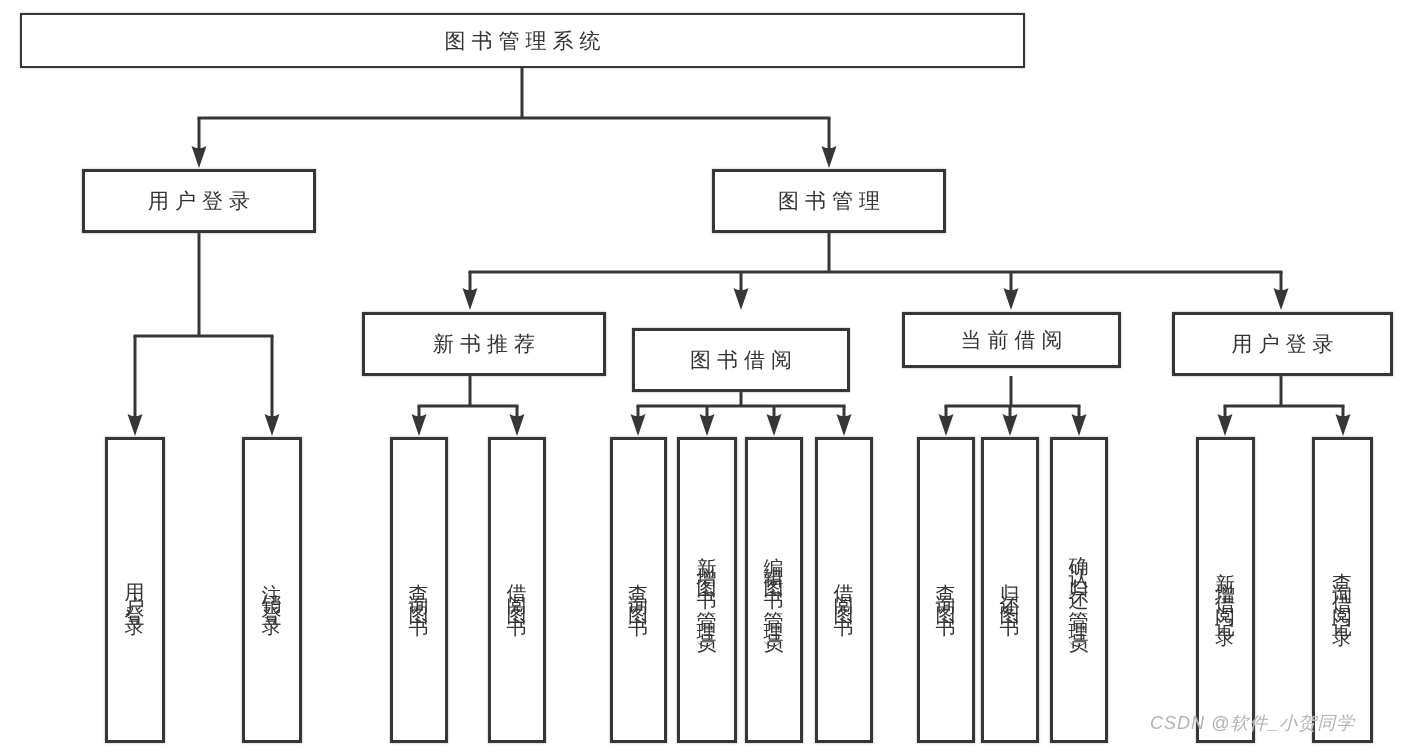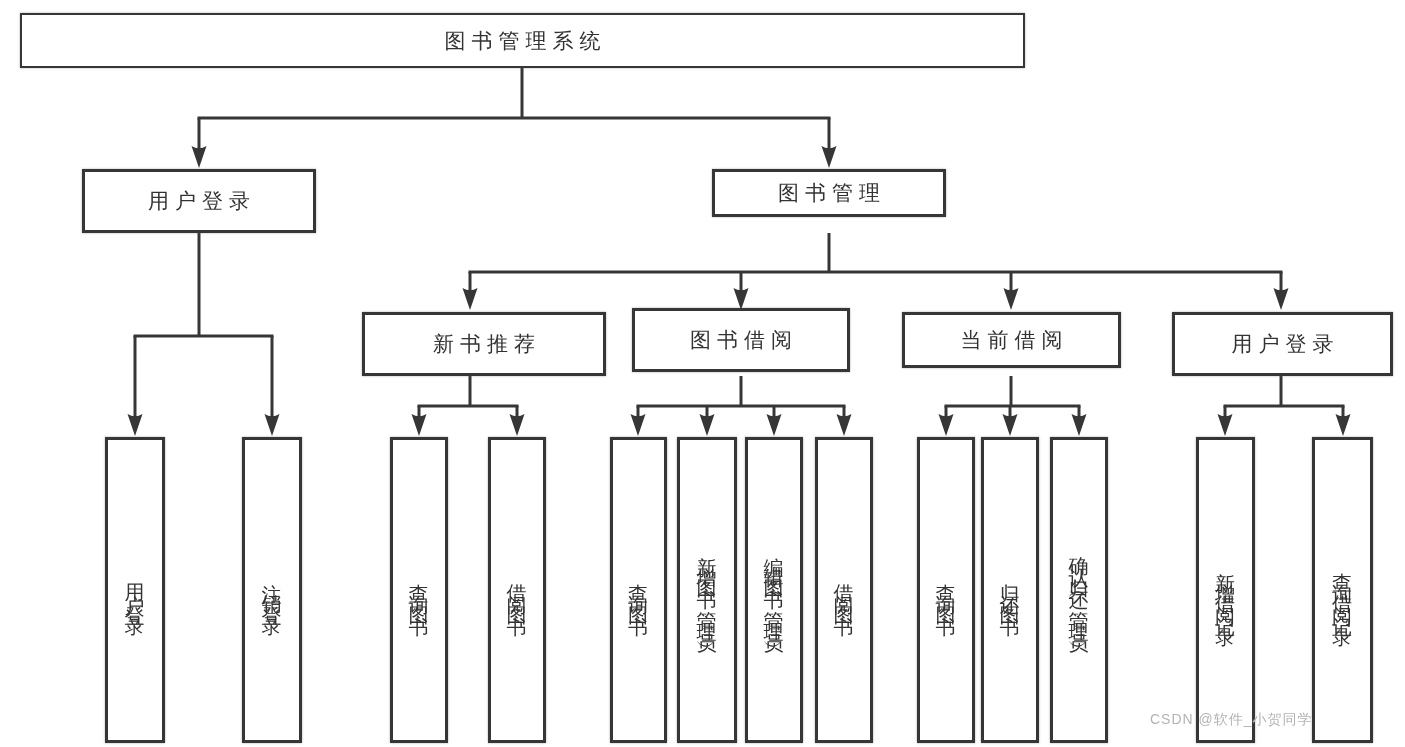--- a/index.html
+++ b/index.html
@@ -47,26 +47,27 @@
     font-size: 20px;
     letter-spacing: 11px;
     line-height: 1;
     white-space: nowrap;
   }
   #watermark {
     position: absolute;
     left: 1150px;
     top: 711px;
     width: 252px;
-    font-size: 14px;
+    font-size: 18px;
     letter-spacing: 1px;
     color: #b3b3b3;
     text-shadow: 0 0 1px #ffffff;
     white-space: nowrap;
     z-index: 5;
+    font-style: italic;
   }
 </style>
 </head>
 <body>
 
 <div id="canvas">
 
   <svg id="connector-layer" width="1405" height="747" viewBox="0 0 1405 747" aria-hidden="true">
     <g stroke="#363636" stroke-width="3" fill="none">
 
@@ -132,24 +133,24 @@
       <path d="M1010,436 l-7.5,-22 q7.5,4.5 15,0 z"></path>
       <path d="M1079,436 l-7.5,-22 q7.5,4.5 15,0 z"></path>
       <path d="M1225,436 l-7.5,-22 q7.5,4.5 15,0 z"></path>
       <path d="M1343,436 l-7.5,-22 q7.5,4.5 15,0 z"></path>
     </g>
   </svg>
 
   <div class="box hbox root" style="left:20px;top:13px;width:1005px;height:55px">图书管理系统</div>
 
   <div class="box hbox" style="left:82px;top:169px;width:234px;height:64px">用户登录</div>
-  <div class="box hbox" style="left:712px;top:169px;width:234px;height:48px">图书管理</div>
+  <div class="box hbox" style="left:712px;top:169px;width:234px;height:64px">图书管理</div>
 
   <div class="box hbox" style="left:362px;top:312px;width:244px;height:64px">新书推荐</div>
-  <div class="box hbox" style="left:632px;top:308px;width:218px;height:64px">图书借阅</div>
+  <div class="box hbox" style="left:632px;top:328px;width:218px;height:64px">图书借阅</div>
   <div class="box hbox" style="left:902px;top:312px;width:219px;height:56px">当前借阅</div>
   <div class="box hbox" style="left:1172px;top:312px;width:221px;height:64px">用户登录</div>
 
   <div class="box vbox" style="left:105px;top:437px;width:60px;height:306px">用户登录</div>
   <div class="box vbox" style="left:242px;top:437px;width:60px;height:306px">注销登录</div>
 
   <div class="box vbox" style="left:390px;top:437px;width:58px;height:306px">查询图书</div>
   <div class="box vbox" style="left:488px;top:437px;width:58px;height:306px">借阅图书</div>
 
   <div class="box vbox" style="left:610px;top:437px;width:57px;height:306px">查询图书</div>

